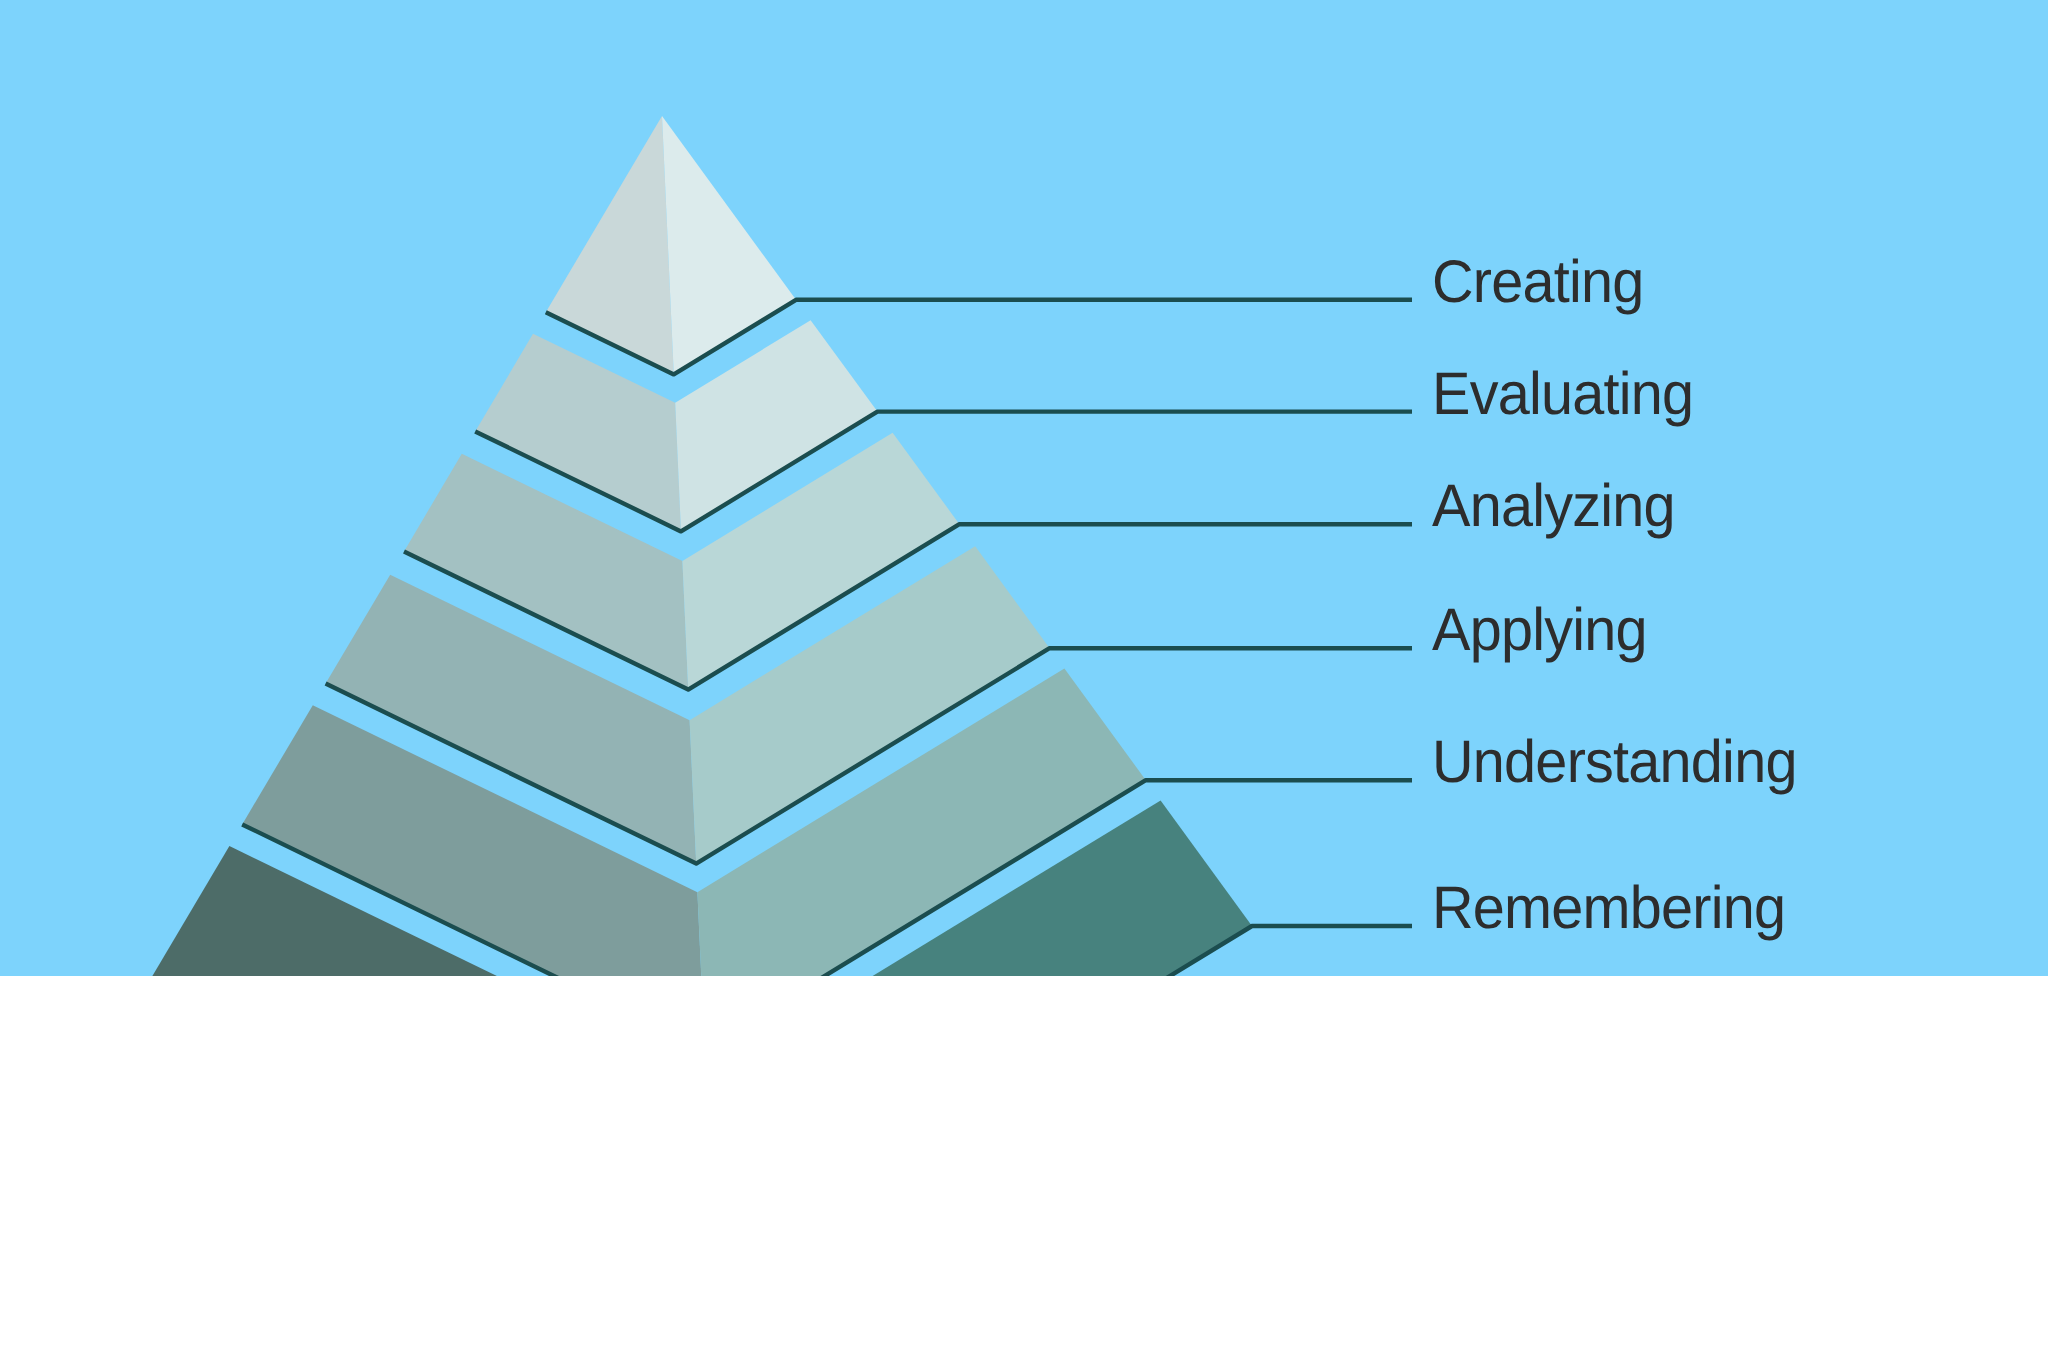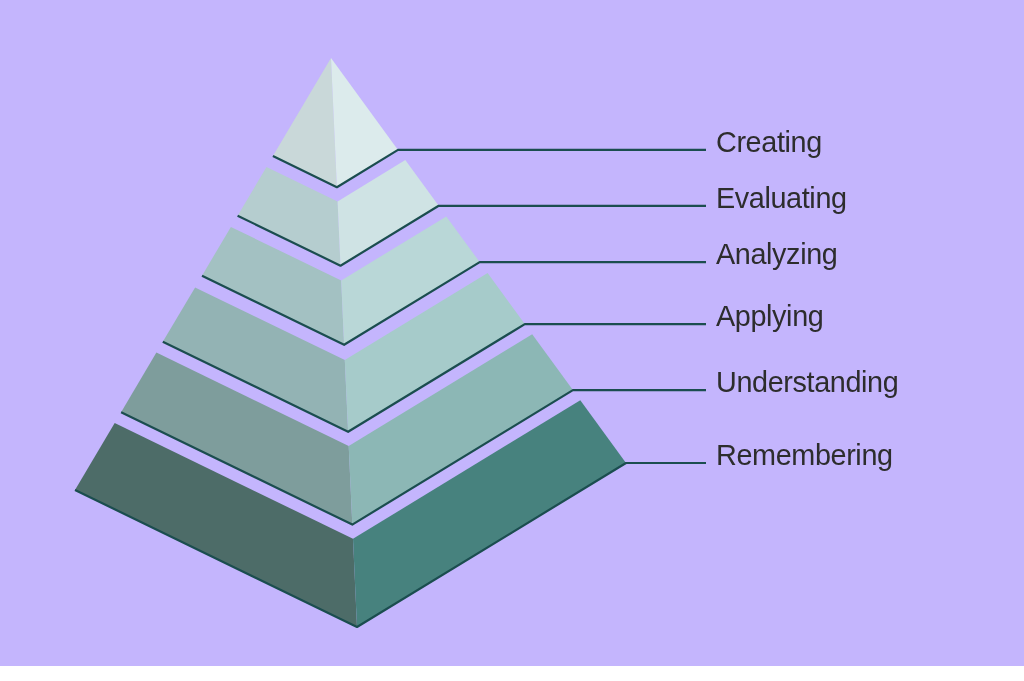--- a/index.html
+++ b/index.html
@@ -4,22 +4,22 @@
 <style>
   html, body {
     margin: 0;
     padding: 0;
     background: #ffffff;
     font-family: "Liberation Sans", "DejaVu Sans", sans-serif;
   }
   .canvas {
     position: relative;
     width: 1024px;
-    height: 666px;
-    background: #c4b5fd;
+    height: 488px;
+    background: #7dd3fc;
     overflow: hidden;
   }
   #pyramid-svg {
     position: absolute;
     left: 0;
     top: 0;
   }
   .level-label {
     position: absolute;
     left: 716px;

